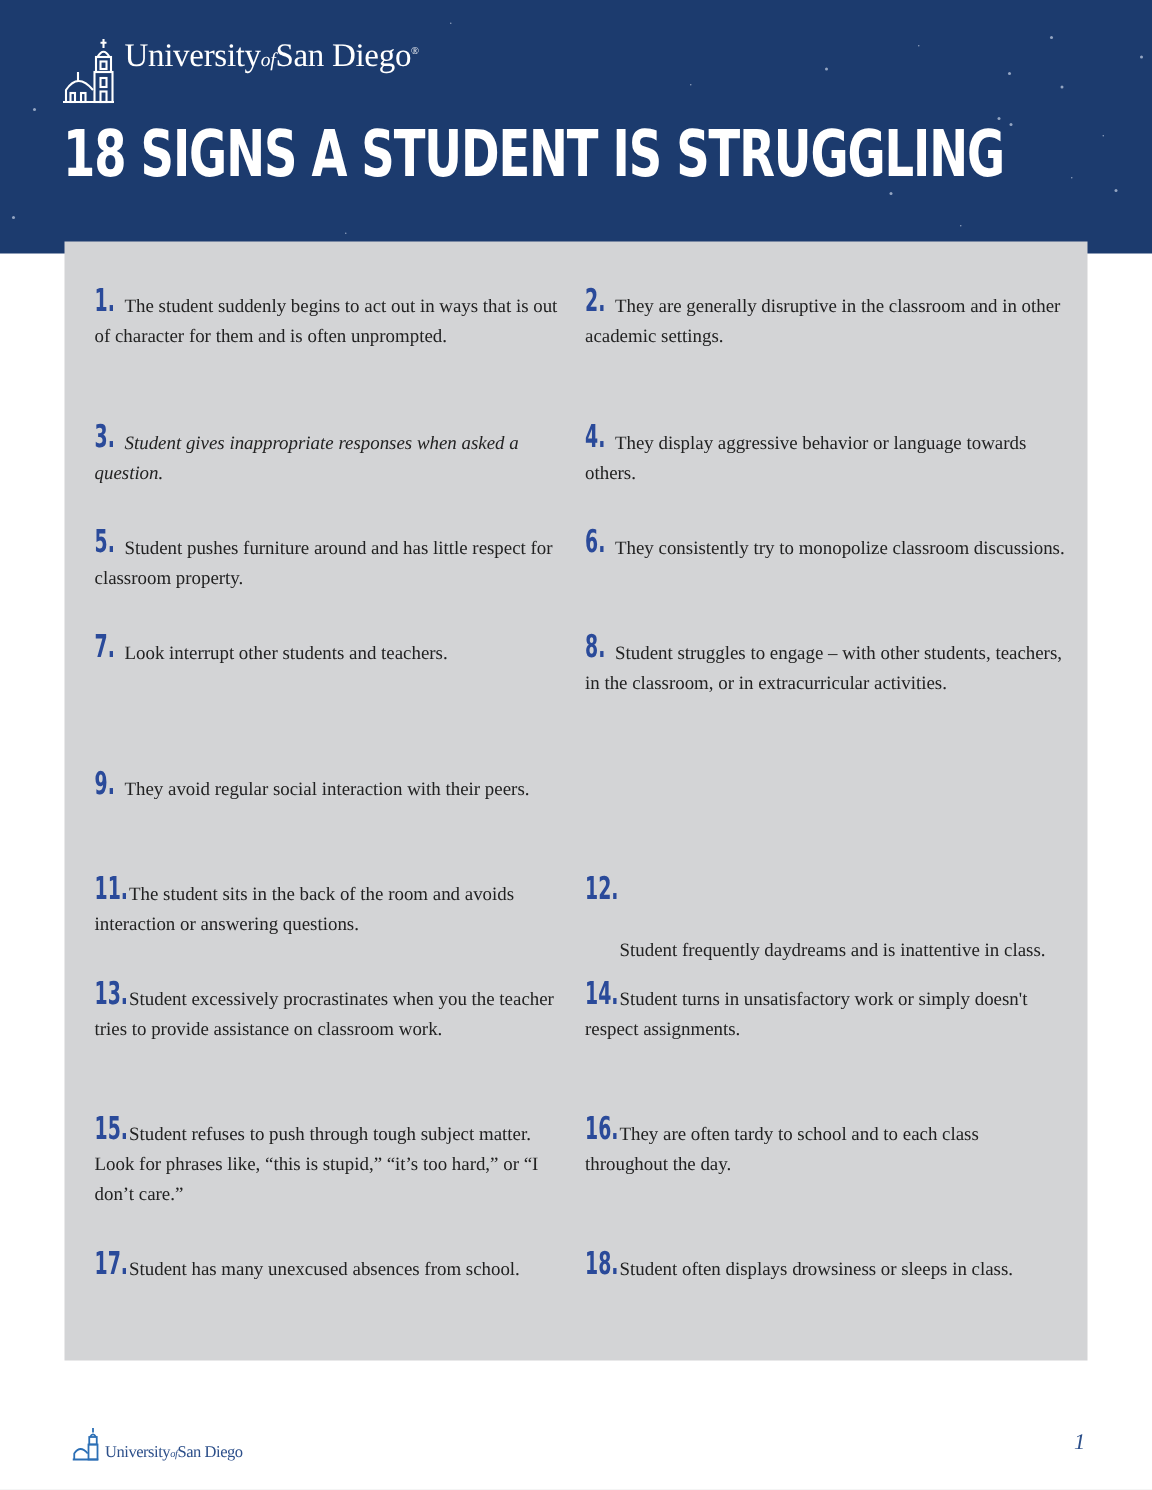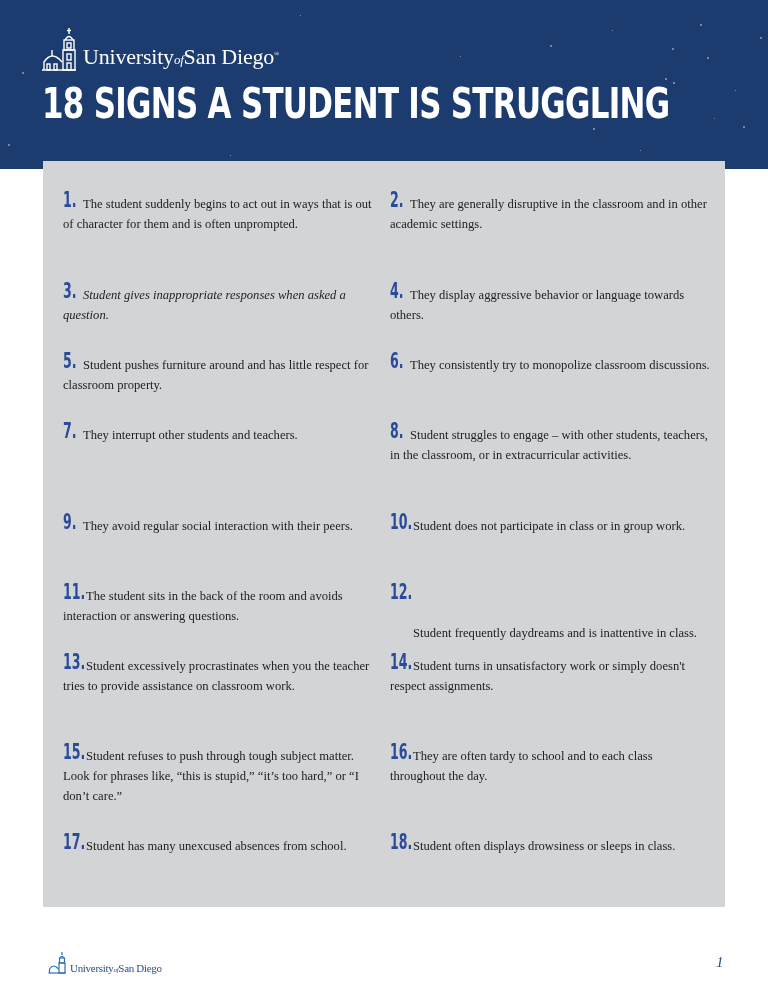--- a/index.html
+++ b/index.html
@@ -6,21 +6,21 @@
   html, body { width: 768px; height: 993px; background: #ffffff; overflow: hidden; }
   body { position: relative; font-family: "Liberation Serif", "DejaVu Serif", serif; }
 
   .header-band {
     position: absolute; left: 0; top: 0; width: 768px; height: 169px;
     background: #1c3b6e;
     overflow: hidden;
   }
   .star { position: absolute; background: #c8d3e6; border-radius: 50%; opacity: .7; }
 
-  .logo { position: absolute; left: 42px; top: 26px; height: 46px; display: flex; align-items: flex-end; }
+  .logo { position: absolute; left: 42px; top: 26px; height: 46px; display: flex; }
   .logo svg { display: block; }
   .logo-text {
     font-family: "Liberation Serif", "DejaVu Serif", serif;
     color: #ffffff; font-size: 22px; margin-left: 3px; line-height: 1; padding-bottom: 4px;
     letter-spacing: -0.2px;
   }
   .logo-text .of { font-style: italic; font-size: 13px; }
   .logo-text .reg { font-size: 7px; vertical-align: super; }
 
   .page-title {
@@ -133,34 +133,30 @@
     <span class="num">5.</span>
     <p class="txt" style="text-indent:20px;">Student pushes furniture around and has little respect for classroom property.</p>
   </div>
   <div class="item" style="left:347px;top:194px;">
     <span class="num">6.</span>
     <p class="txt" style="text-indent:20px;">They consistently try to monopolize classroom discussions.</p>
   </div>
 
   <div class="item" style="left:20px;top:264px;">
     <span class="num">7.</span>
-    <p class="txt" style="text-indent:20px;">They interrupt other students and teachers.</p>
+    <p class="txt" style="text-indent:20px;">Look interrupt other students and teachers.</p>
   </div>
   <div class="item" style="left:347px;top:264px;">
     <span class="num">8.</span>
     <p class="txt" style="text-indent:20px;">Student struggles to engage – with other students, teachers, in the classroom, or in extracurricular activities.</p>
   </div>
 
   <div class="item" style="left:20px;top:355px;">
     <span class="num">9.</span>
     <p class="txt" style="text-indent:20px;">They avoid regular social interaction with their peers.</p>
-  </div>
-  <div class="item" style="left:347px;top:355px;">
-    <span class="num">10.</span>
-    <p class="txt" style="text-indent:23px;">Student does not participate in class or in group work.</p>
   </div>
 
   <div class="item" style="left:20px;top:425px;">
     <span class="num">11.</span>
     <p class="txt" style="text-indent:23px;">The student sits in the back of the room and avoids interaction or answering questions.</p>
   </div>
   <div class="item" style="left:347px;top:425px;">
     <span class="num">12.</span>
     <p class="txt" style="text-indent:23px;margin-top:37px;">Student frequently daydreams and is inattentive in class.</p>
   </div>

